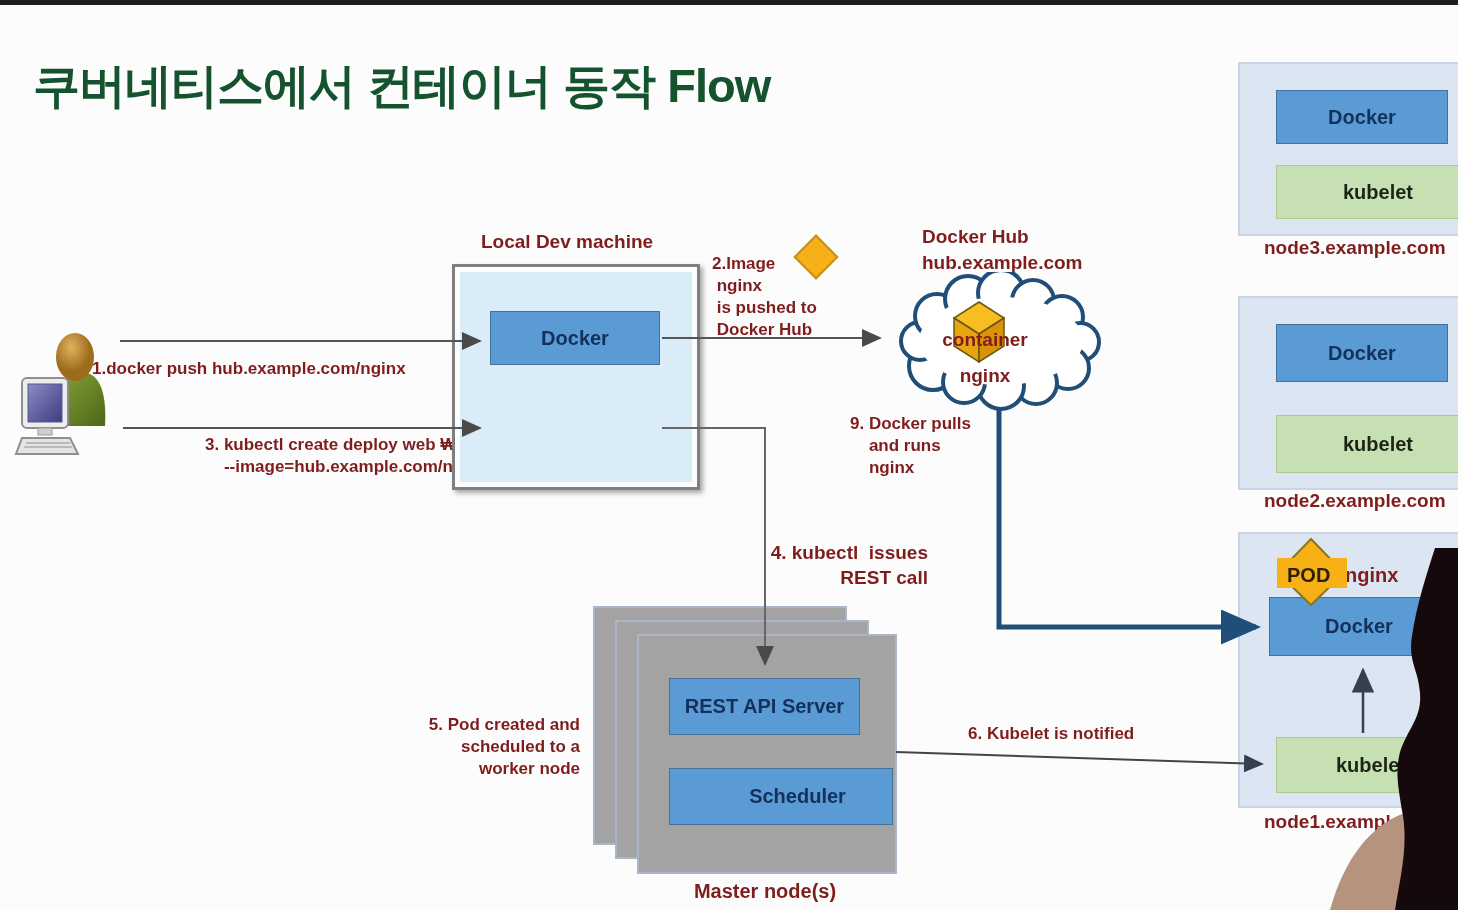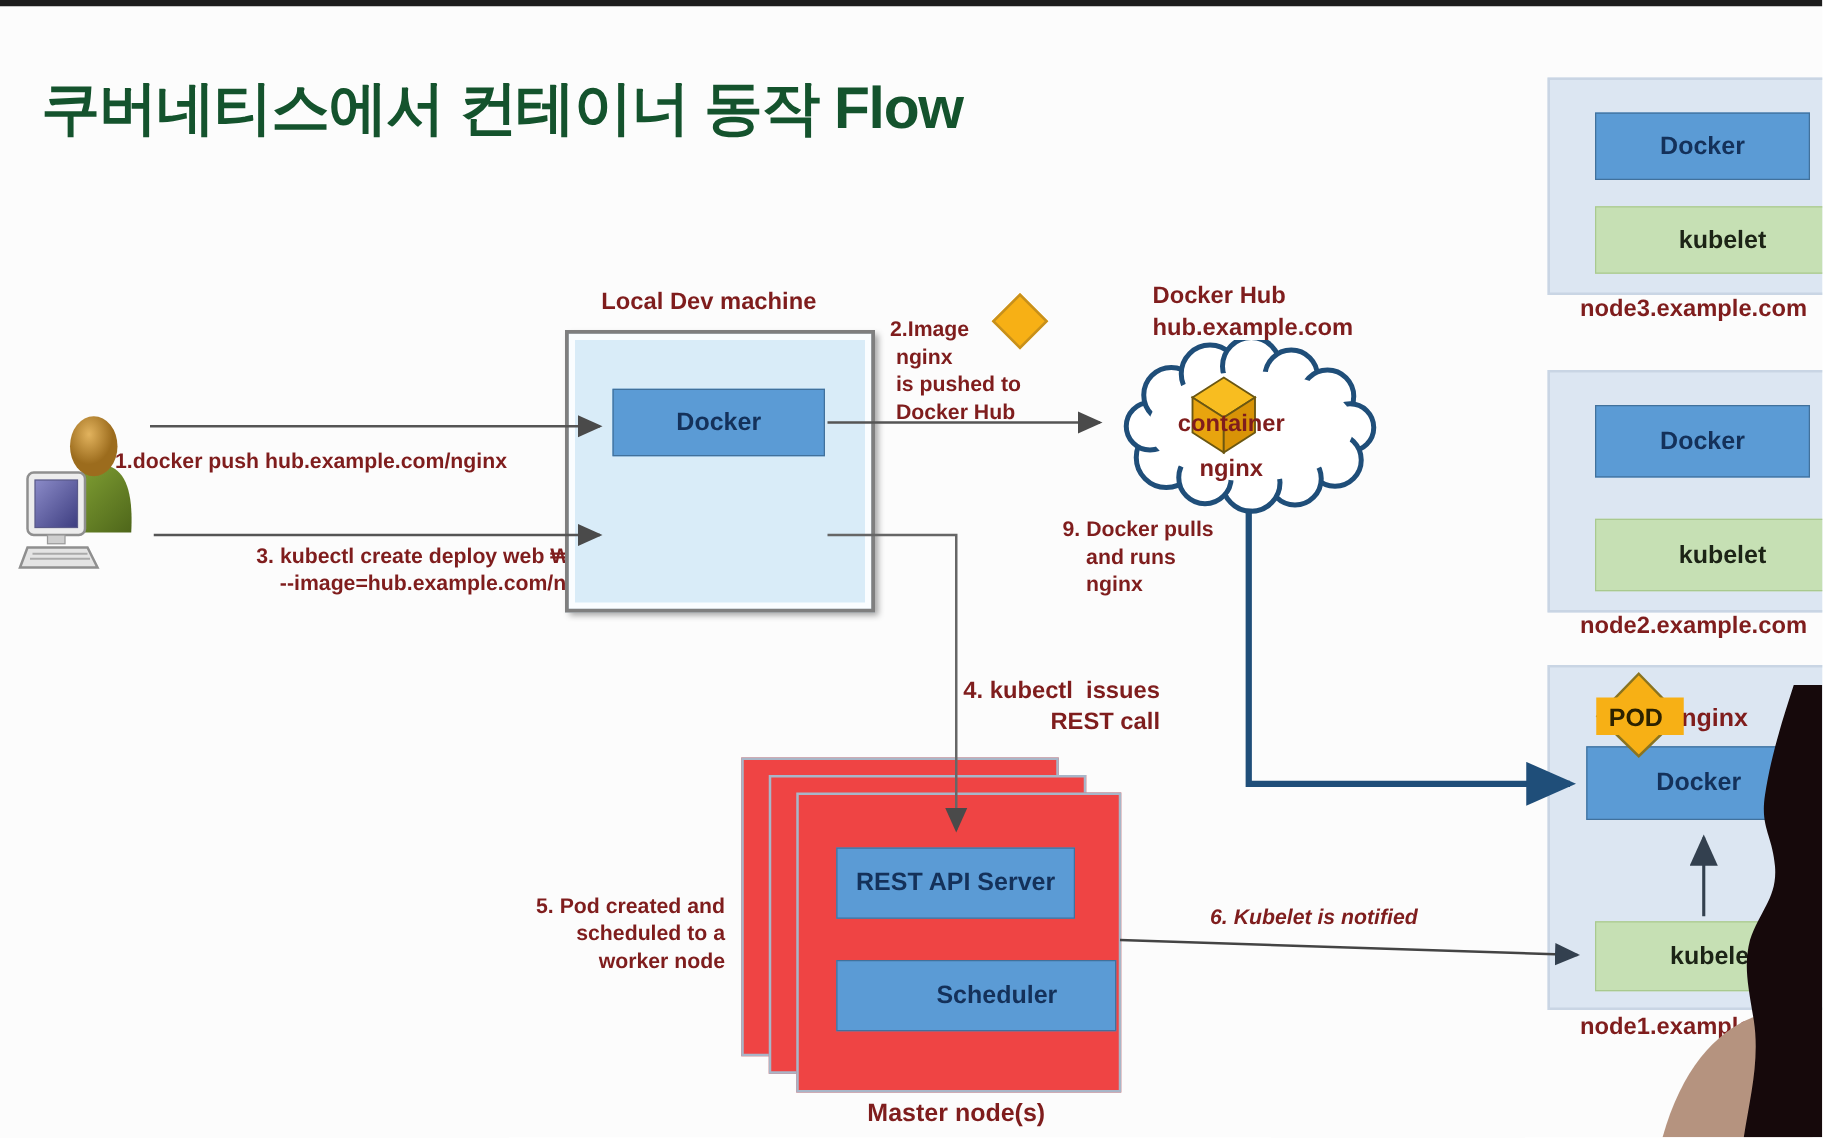--- a/index.html
+++ b/index.html
@@ -8,21 +8,21 @@
   .topbar{position:absolute;left:0;top:0;width:1458px;height:5px;background:#1d1d1d;}
   .title{position:absolute;left:33px;top:55px;font-size:47px;font-weight:800;
          color:#14532d;letter-spacing:-1px;white-space:pre;}
   .lbl{position:absolute;font-weight:bold;color:#7f1d1d;font-size:17px;line-height:1.3;white-space:pre;}
   .lbl.big{font-size:19px;}
   .bluebox{position:absolute;background:#5b9bd5;border:1px solid #41719c;color:#14315a;
            font-weight:bold;font-size:20px;display:flex;align-items:center;justify-content:center;}
   .greenbox{position:absolute;background:#c6e0b4;border:1px solid #a9c98f;color:#1c2416;
            font-weight:bold;font-size:20px;display:flex;align-items:center;justify-content:center;padding-left:16px;}
   .nodebox{position:absolute;background:#dce6f2;border:2px solid #c9d5e4;}
-  .masterbox{position:absolute;background:#ef4444;border:2px solid #a8b6c8;}
+  .masterbox{position:absolute;background:#a3a3a3;border:2px solid #a8b6c8;}
   .devbox{position:absolute;background:#d9ecf8;border:3px solid #7f7f7f;
           box-shadow:3px 3px 5px rgba(0,0,0,.35), inset 0 0 0 5px #fafdff;}
   .diamond{position:absolute;background:#f7b015;border:2px solid #c7901c;transform:rotate(45deg);}
   svg.layer{position:absolute;left:0;top:0;z-index:3;pointer-events:none;}
   .z2{z-index:2;}
   .z4{z-index:4;}
   .z5{z-index:5;}
 </style>
 </head>
 <body>
@@ -62,21 +62,21 @@
  is pushed to
  Docker Hub</div>
   <div class="diamond z2" style="left:800px;top:241px;width:28px;height:28px;"></div>
   <div class="lbl z2" style="left:205px;top:434px;">3. kubectl create deploy web ₩
     --image=hub.example.com/nginx</div>
   <div class="lbl big z2" style="left:768px;top:541px;width:160px;text-align:right;">4. kubectl  issues
 REST call</div>
   <div class="lbl z2" style="left:400px;top:714px;width:180px;text-align:right;">5. Pod created and
 scheduled to a
 worker node</div>
-  <div class="lbl z2" style="left:968px;top:723px;font-style:italic;">6. Kubelet is notified</div>
+  <div class="lbl z2" style="left:968px;top:723px;">6. Kubelet is notified</div>
   <div class="lbl z2" style="left:1374px;top:669px;">7.Kubelet
   Docker</div>
   <div class="lbl z2" style="left:850px;top:413px;">9. Docker pulls
     and runs
     nginx</div>
 
   <div class="lbl big z2" style="left:481px;top:230px;">Local Dev machine</div>
   <div class="devbox z2" style="left:452px;top:264px;width:242px;height:220px;">
     <div class="bluebox" style="left:35px;top:44px;width:168px;height:52px;">
       <span>Docker</span>

